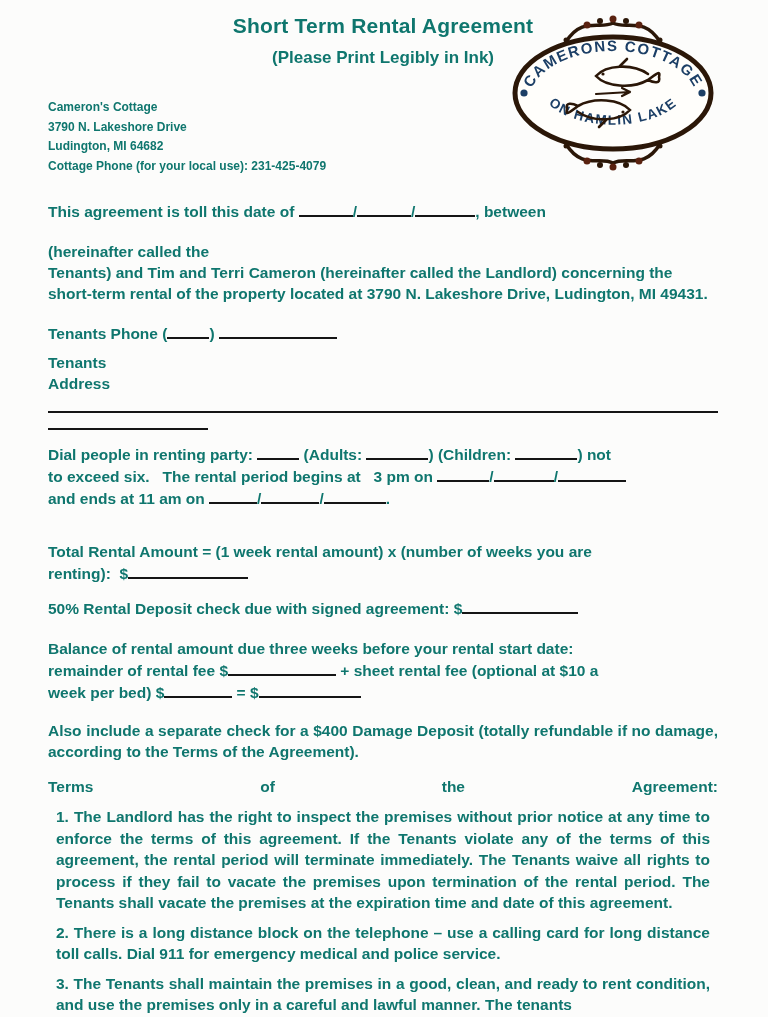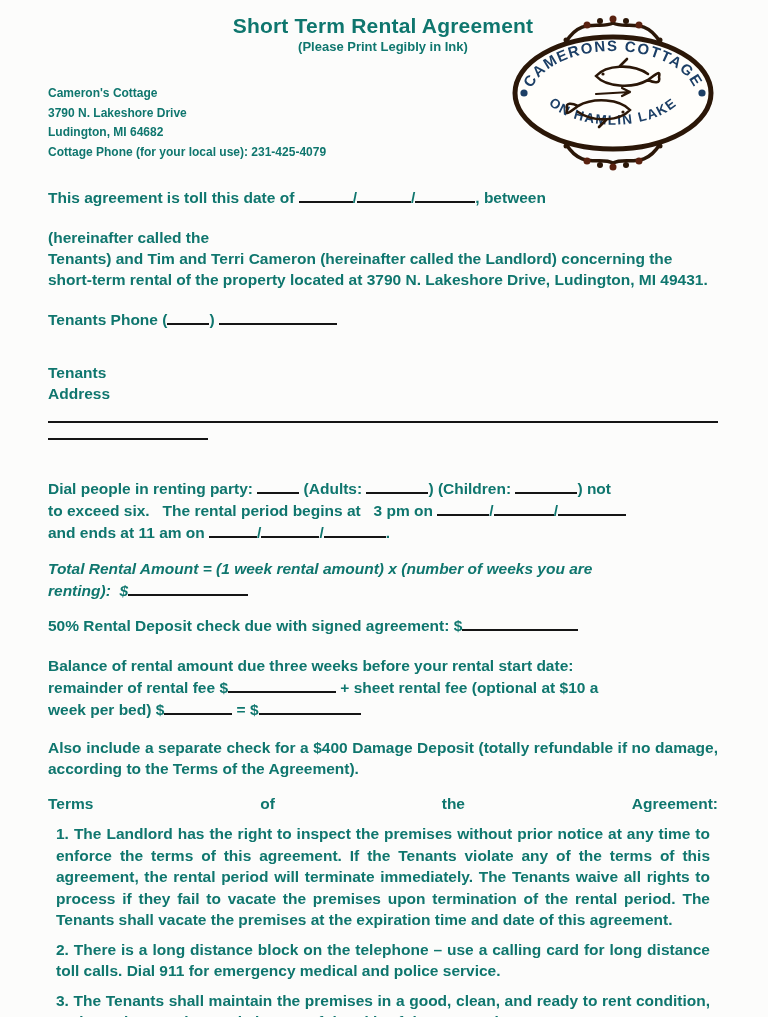--- a/index.html
+++ b/index.html
@@ -4,31 +4,31 @@
 <style>
   html,body{margin:0;padding:0;background:#e8e8e8;}
   .sheet{
     position:relative; width:768px; height:1017px; box-sizing:border-box;
     background:#fcfcfb; padding:12px 50px 0 48px;
     font-family:"Liberation Sans", sans-serif; font-weight:700;
     color:#0f766e; font-size:15.5px; overflow:hidden;
   }
   .center{text-align:center;}
   .title{font-size:21px; letter-spacing:.2px; margin-top:2px;}
-  .subtitle{font-size:13px; margin-top:1px;}
+  .subtitle{font-size:17px; margin-top:10px;}
   .contact{margin-top:30px; font-size:12px; line-height:19.5px;}
   .line{white-space:nowrap; line-height:21px;}
   .para{line-height:21px; text-align:justify;}
   .bl{display:inline-block; height:15px; border-bottom:2px solid #151515; vertical-align:baseline;}
   .flexline{display:flex; line-height:21px;flex-direction:column;}
   .flexline .fill{flex:1 1 auto; border-bottom:2px solid #151515; height:17px; margin-right:6px;}
   .terms-head{display:flex; justify-content:space-between; line-height:22px;}
   .terms .para{line-height:21.5px; margin:8px;}
   .logo{position:absolute; top:10px; right:42px; width:226px; height:166px;}
-  .mt18{margin-top:18px;} .mt16{margin-top:32px;} .mt15{margin-top:15px;font-style:italic;}
+  .mt18{margin-top:18px;} .mt16{margin-top:8px;} .mt15{margin-top:32px;}
   .mt13{margin-top:13px;} .mt19{margin-top:19px;} .mt17{margin-top:17px;}
   .mt14{margin-top:14px;} .mt24{margin-top:24px;}
 </style>
 </head>
 <body>
 
 <div class="sheet">
 
   <div class="center title">Short Term Rental Agreement</div>
   <div class="center subtitle">(Please Print Legibly in Ink)</div>

